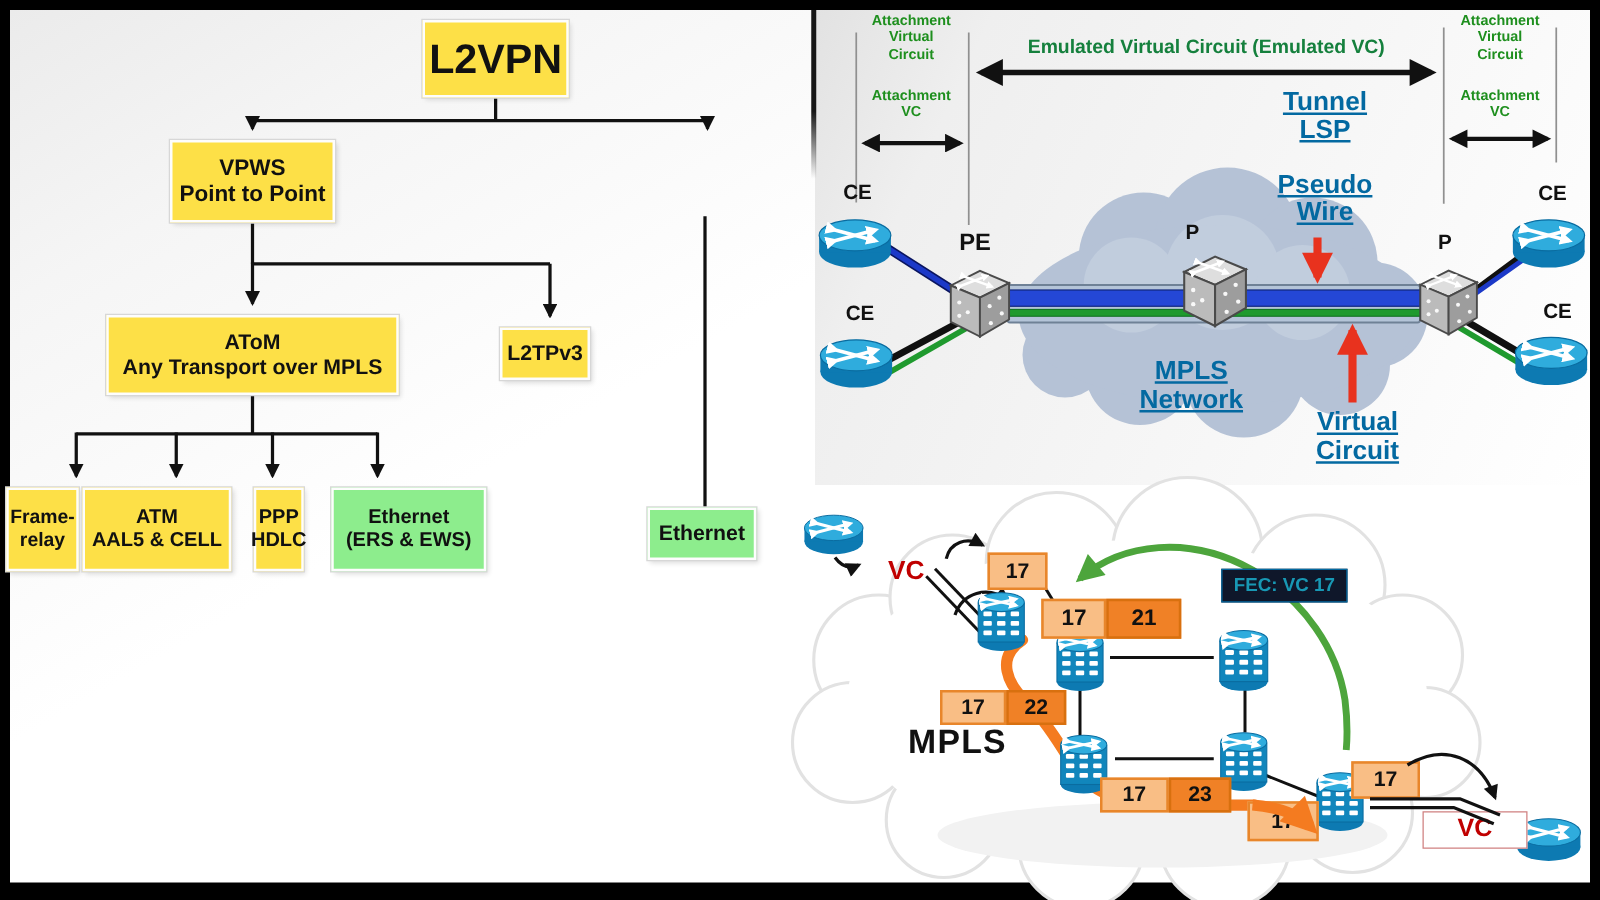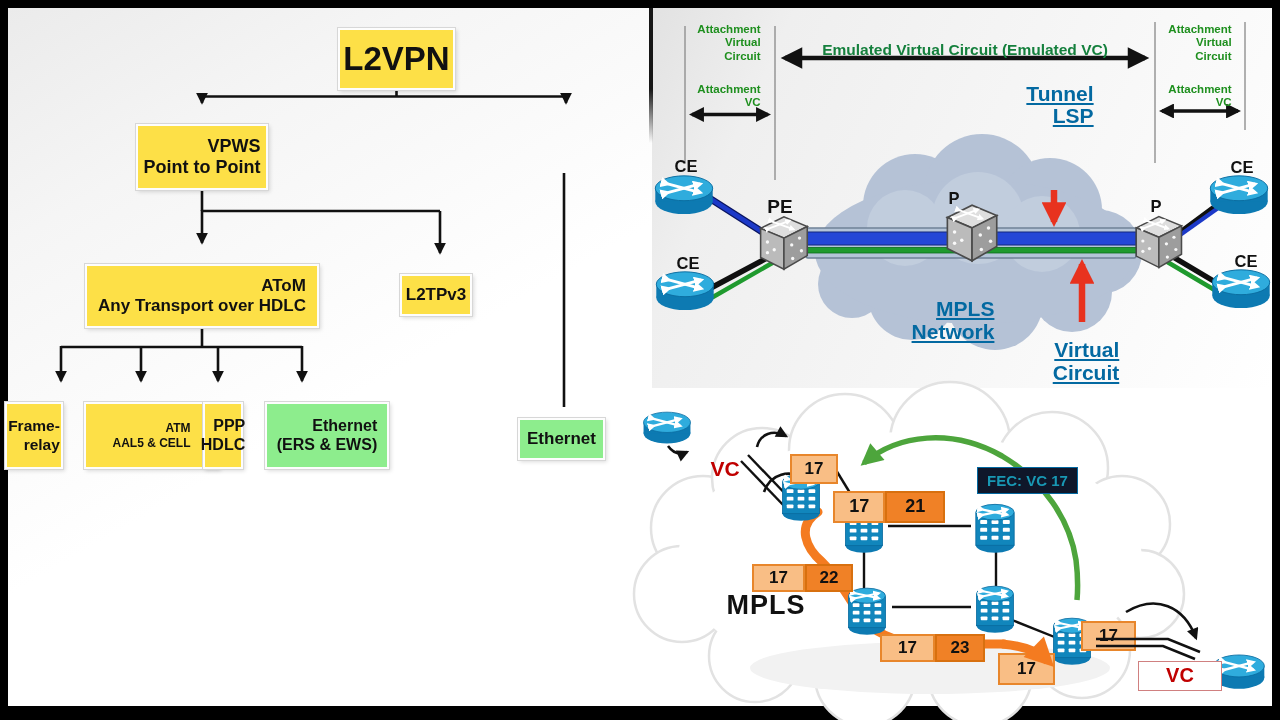--- a/index.html
+++ b/index.html
@@ -9,22 +9,22 @@
   #panel-left{left:8px;top:8px;width:644px;height:698px;
       background:linear-gradient(150deg,#ebebeb 0%,#f5f5f5 22%,#ffffff 55%,#ffffff 100%);}
   #panel-tr{left:652px;top:8px;width:620px;height:380px;
       background:linear-gradient(115deg,#e2e2e2 0%,#efefef 18%,#f6f6f6 55%,#ffffff 100%);}
   #panel-br{left:652px;top:388px;width:620px;height:318px;background:#ffffff;}
   #divider{left:649px;top:8px;width:4px;height:135px;
       background:linear-gradient(#161616 60%,rgba(22,22,22,0));}
   svg.layer{position:absolute;left:0;top:0;pointer-events:none;}
   #under{z-index:1;}
   .el{position:absolute;z-index:2;box-sizing:border-box;display:flex;flex-direction:column;
-      align-items:center;justify-content:center;text-align:right;white-space:pre-line;
-      font-weight:bold;color:#111;line-height:1.18;margin-top:12px;}
+      align-items:center;justify-content:center;text-align:center;white-space:pre-line;
+      font-weight:bold;color:#111;line-height:1.18;}
   #over{z-index:5;}
   .box{background:#fde047;border:2px solid #fdfdfd;
        box-shadow:0 0 0 1px #d7d7d7,2px 2px 4px rgba(0,0,0,.14);}
   .box.green{background:#8DED8D;}
   .lblgrp{flex-direction:row;align-items:stretch;}
   .lbl{box-sizing:border-box;display:flex;align-items:center;justify-content:center;
        background:#F9BE85;border:2px solid #E8862B;font-weight:bold;color:#111;}
   .lbl.dark{background:#F08126;border-color:#D8700F;}
   .fec{background:#0f172a;border:1px solid #0369a1;color:#1898B4;}
   .vcbox{background:#fff;border:1.5px solid #D08080;color:#C00000;}
@@ -246,45 +246,47 @@
     <use href="#stR" x="842" y="584" width="50" height="52"></use>
     <use href="#stR" x="969" y="582" width="52" height="52"></use>
     <use href="#stR" x="1047" y="614" width="50" height="52"></use>
     <use href="#ceR" x="1212" y="650" width="54" height="42"></use>
   </svg>
 
   <div class="el box" style="left:338px;top:16px;width:117px;height:62px;font-size:33px;">L2VPN</div>
   <div class="el box" style="left:136px;top:112px;width:132px;height:66px;font-size:18px;">VPWS
 Point to Point</div>
   <div class="el box" style="left:85px;top:252px;width:234px;height:64px;font-size:17px;">AToM
-Any Transport over HDLC</div>
+Any Transport over MPLS</div>
   <div class="el box" style="left:400px;top:262px;width:72px;height:42px;font-size:17px;">L2TPv3</div>
   <div class="el box" style="left:5px;top:390px;width:58px;height:67px;font-size:15.5px;">Frame-
 relay</div>
-  <div class="el box" style="left:84px;top:390px;width:135px;height:67px;font-size:12px;">ATM
+  <div class="el box" style="left:66px;top:390px;width:119px;height:67px;font-size:16px;">ATM
 AAL5 &amp; CELL</div>
   <div class="el box" style="left:203px;top:390px;width:40px;height:67px;font-size:16px;">PPP
 HDLC</div>
   <div class="el box green" style="left:265px;top:390px;width:124px;height:67px;font-size:16px;">Ethernet
 (ERS &amp; EWS)</div>
   <div class="el box green" style="left:518px;top:406px;width:87px;height:42px;font-size:17px;">Ethernet</div>
 
   <div class="el grn" style="left:679px;top:8px;width:100px;height:46px;font-size:11.5px;line-height:1.15;">Attachment
 Virtual
 Circuit</div>
   <div class="el grn" style="left:1150px;top:8px;width:100px;height:46px;font-size:11.5px;line-height:1.15;">Attachment
 Virtual
 Circuit</div>
   <div class="el grn" style="left:679px;top:68px;width:100px;height:32px;font-size:11.5px;line-height:1.15;">Attachment
 VC</div>
   <div class="el grn" style="left:1150px;top:68px;width:100px;height:32px;font-size:11.5px;line-height:1.15;">Attachment
 VC</div>
   <div class="el blu" style="left:765px;top:27px;width:400px;height:22px;font-size:15.5px;">Emulated Virtual Circuit (Emulated VC)</div>
   <div class="el red" style="left:1008px;top:68px;width:104px;height:50px;font-size:21px;line-height:1.06;">Tunnel
 LSP</div>
+  <div class="el red" style="left:1008px;top:134px;width:104px;height:50px;font-size:21px;line-height:1.06;">Pseudo
+Wire</div>
   <div class="el red" style="left:898px;top:282px;width:110px;height:52px;font-size:21px;line-height:1.1;">MPLS
 Network</div>
   <div class="el red" style="left:1030px;top:322px;width:112px;height:54px;font-size:21px;line-height:1.1;">Virtual
 Circuit</div>
   <div class="el" style="left:668px;top:145px;width:36px;height:20px;font-size:16.5px;">CE</div>
   <div class="el" style="left:670px;top:242px;width:36px;height:20px;font-size:16.5px;">CE</div>
   <div class="el" style="left:1224px;top:146px;width:36px;height:20px;font-size:16.5px;">CE</div>
   <div class="el" style="left:1228px;top:240px;width:36px;height:20px;font-size:16.5px;">CE</div>
   <div class="el" style="left:760px;top:185px;width:40px;height:20px;font-size:19px;">PE</div>
   <div class="el" style="left:1136px;top:185px;width:40px;height:20px;font-size:16.5px;">P</div>

